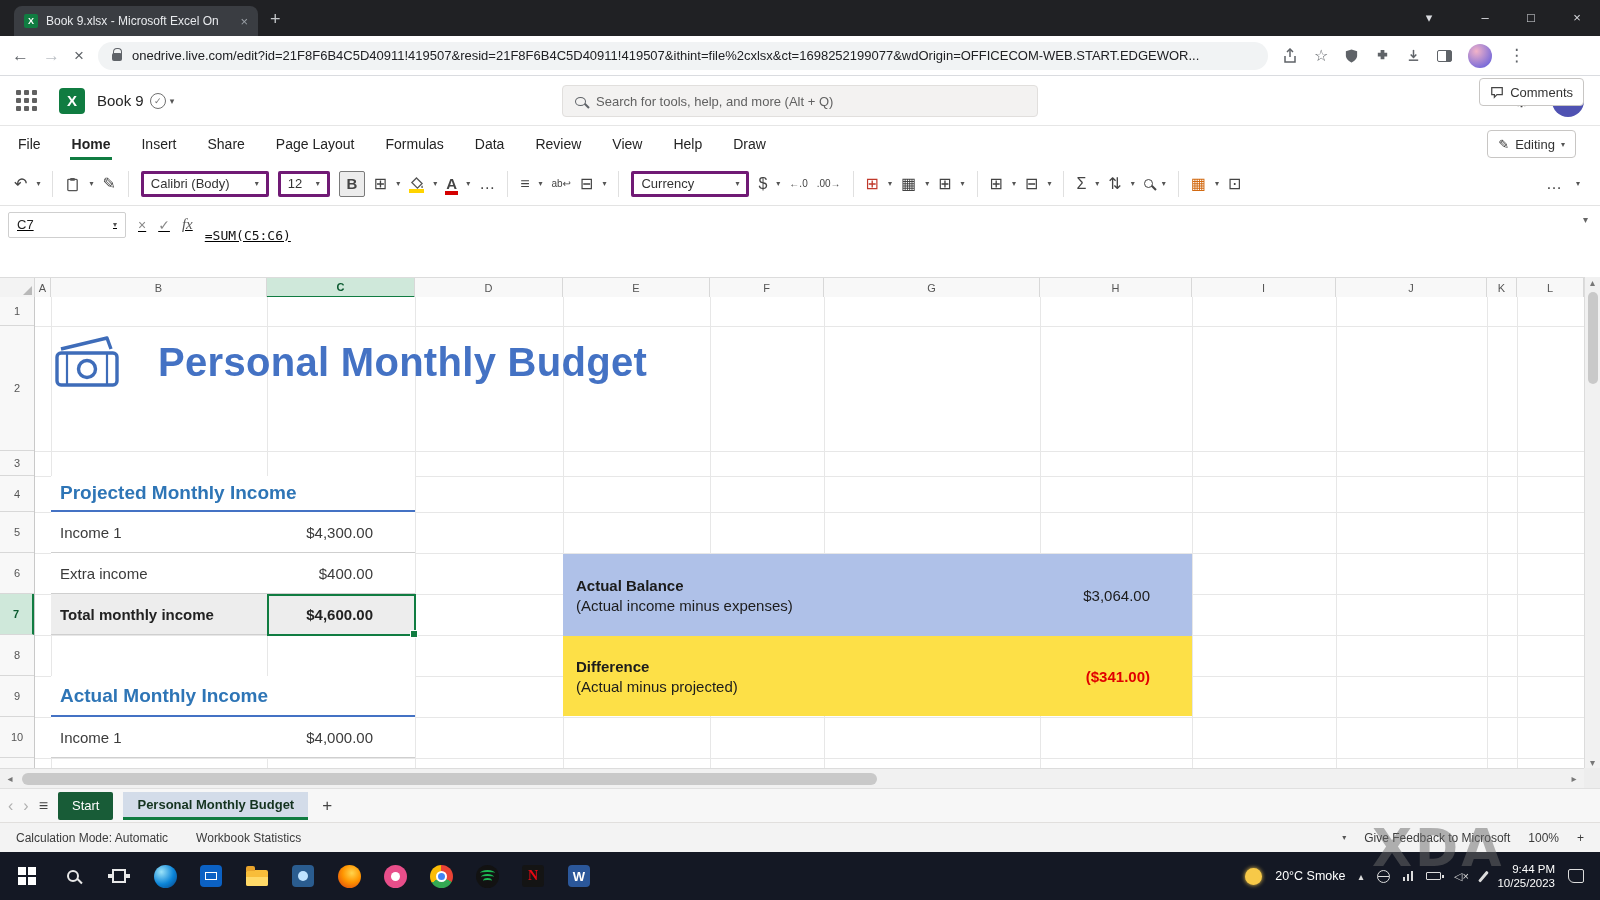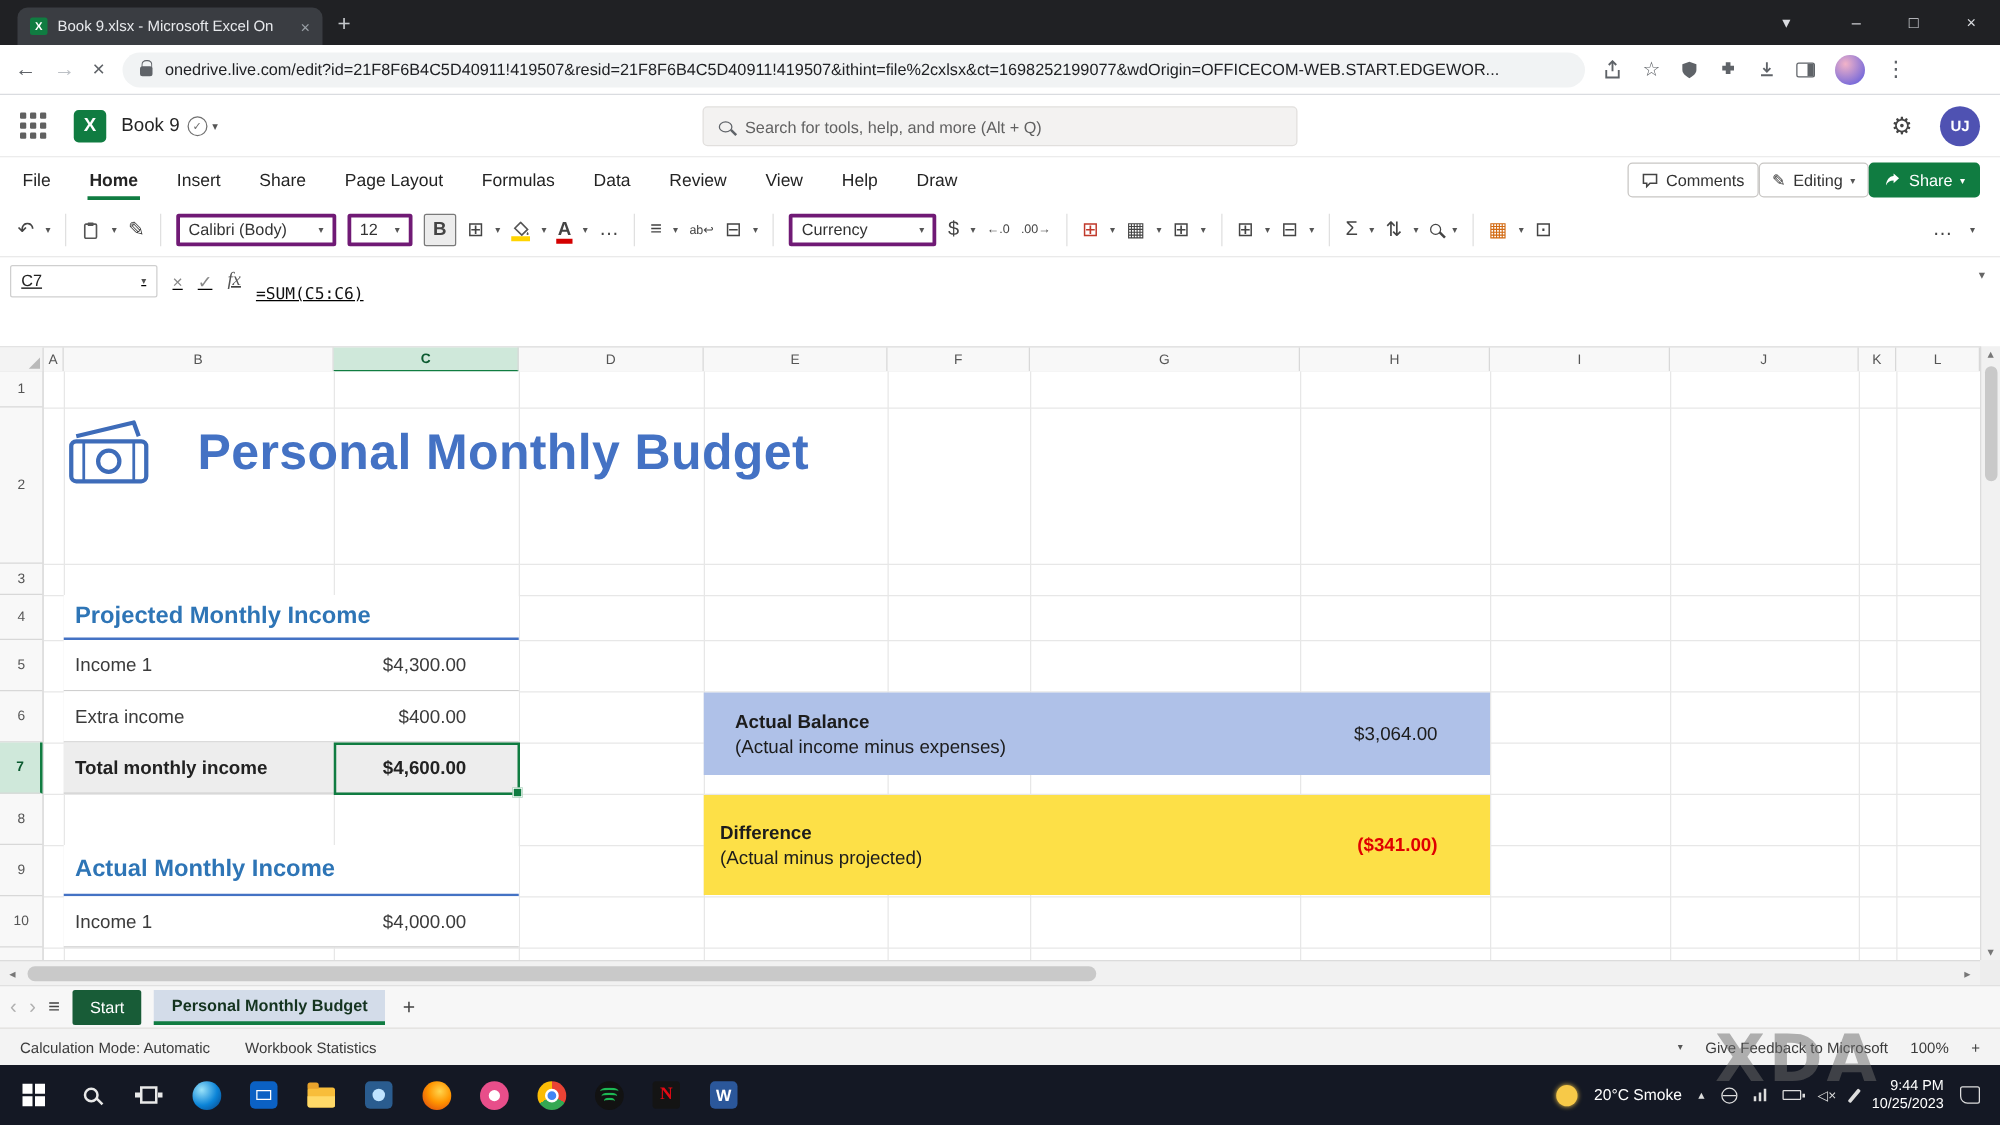--- a/index.html
+++ b/index.html
@@ -45,21 +45,21 @@
   .mag { width:9px; height:9px; border:1.6px solid #5f6368; border-radius:50%; position:relative; flex:0 0 11px; }
   .mag::after { content:""; position:absolute; width:6px; height:1.6px; background:#5f6368; transform:rotate(45deg); right:-5px; bottom:-2px; }
   .hdr-right { margin-left:auto; display:flex; align-items:center; gap:22px; }
   .gear { font-size:19px; color:#444; }
   .avatar-uj { width:32px; height:32px; border-radius:50%; background:#4f52b2; color:#fff; font-size:12px; font-weight:700; display:flex; align-items:center; justify-content:center; }
 
   
   #menubar { position:absolute; top:126px; left:0; width:1600px; height:36px; background:#fff; display:flex; align-items:center; padding:0 16px; gap:27px; font-size:14px; color:#242424; }
   .menu-item { padding:8px 2px; }
   .menu-item.active { font-weight:700; border-bottom:3px solid #107C41; padding-bottom:5px; }
-  .ribbon-right { margin-left:auto; display:flex; align-items:center; gap:0; }
+  .ribbon-right { margin-left:auto; display:flex; align-items:center; gap:24px;flex-direction:column; }
   .pillbtn { display:flex; align-items:center; gap:6px; height:28px; padding:0 10px; border:1px solid #c8c6c4; border-radius:4px; font-size:13px; color:#333; background:#fff; }
   .sharebtn { display:flex; align-items:center; gap:6px; height:28px; padding:0 12px; border-radius:4px; background:#107C41; color:#fff; font-size:13px; }
   .chev-s { font-size:8px; color:#555; }
   .sharebtn .chev-s { color:#fff; }
 
   
   #toolbar { position:absolute; top:162px; left:0; width:1600px; height:44px; background:#fff; border-bottom:1px solid #e3e3e3; display:flex; align-items:center; padding:0 14px; gap:9px; color:#444; }
   .tico { font-size:16px; color:#444; display:inline-flex; align-items:center; }
   .tsep { width:1px; height:26px; background:#e0e0e0; margin:0 3px; flex:0 0 1px; }
   .selbox { border:3px solid #701a75; border-radius:2px; height:26px; display:flex; align-items:center; gap:8px; padding:0 7px; font-size:13px; color:#333; }
@@ -465,21 +465,21 @@
       <span class="lbl">Total monthly income</span>
       <span class="val">$4,600.00</span>
     </div>
 
     <div class="sec-head" style="top:379px; height:41px;">Actual Monthly Income</div>
     <div class="t-row" style="top:420px;">
       <span class="lbl">Income 1</span>
       <span class="val">$4,000.00</span>
     </div>
 
-    <div class="bp bp1" style="top:257px; height:66px;padding-left:12px;">
+    <div class="bp bp1" style="top:257px; height:82px;">
       <span class="bp-text">
         <span class="bt">Actual Balance</span>
         <span>(Actual income minus expenses)</span>
       </span>
       <span class="bp-val">$3,064.00</span>
     </div>
     <div class="bp bp2" style="top:339px; height:80px;">
       <span class="bp-text">
         <span class="bt">Difference</span>
         <span>(Actual minus projected)</span>

